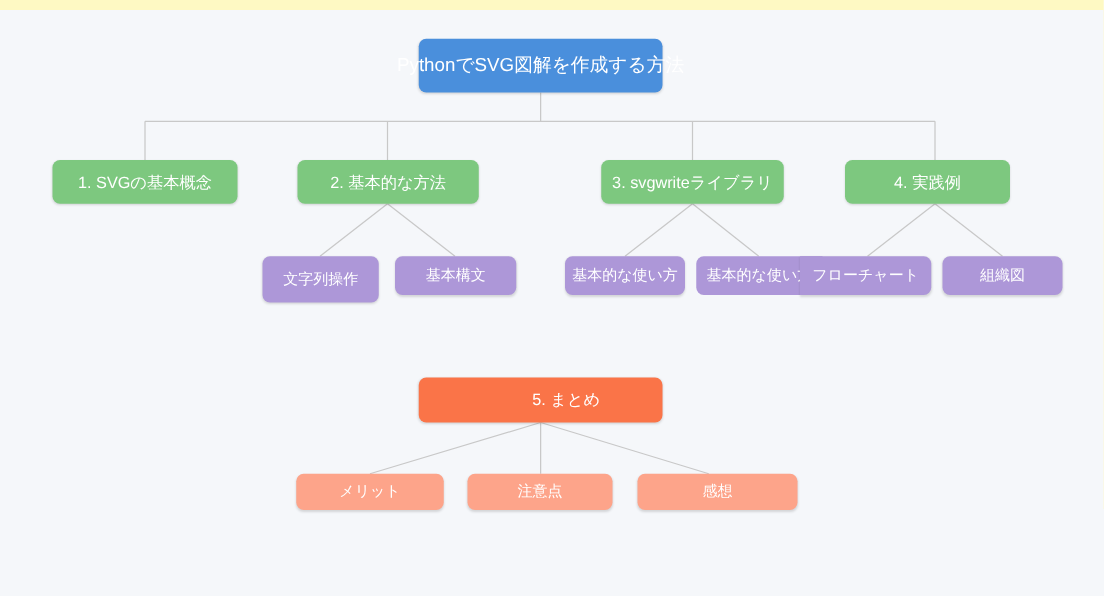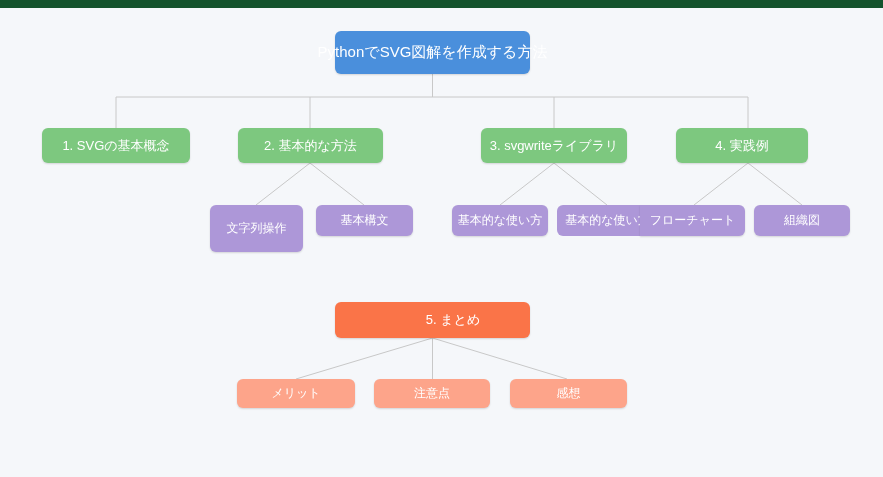--- a/index.html
+++ b/index.html
@@ -3,21 +3,21 @@
 <meta charset="utf-8">
 <style>
   html,body{margin:0;padding:0;}
   body{
     font-family:"Liberation Sans","DejaVu Sans",sans-serif;
     background:#ffffff;
   }
   .stage{
     position:relative;
     width:883px;height:477px;
-    background:#14532d;
+    background:#fef9c3;
     overflow:hidden;
   }
   .canvas{
     position:absolute;left:0;top:8px;width:883px;height:469px;
     background:#f5f7fa;
   }
   .edges{
     position:absolute;left:0;top:0;width:883px;height:477px;
     pointer-events:none;
   }
@@ -68,24 +68,24 @@
     </g>
   </svg>
 
   <div class="node root" style="left: 335px; top: 31px; width: 195px; height: 43px; background: rgb(74, 143, 220);">PythonでSVG図解を作成する方法</div>
 
   <div class="node lv1" style="left: 42px; top: 128px; width: 148px; height: 35px; background: rgb(125, 200, 127);">1. SVGの基本概念</div>
   <div class="node lv1" style="left: 238px; top: 128px; width: 145px; height: 35px; background: rgb(125, 200, 127);">2. 基本的な方法</div>
   <div class="node lv1" style="left: 481px; top: 128px; width: 146px; height: 35px; background: rgb(125, 200, 127);">3. svgwriteライブラリ</div>
   <div class="node lv1" style="left: 676px; top: 128px; width: 132px; height: 35px; background: rgb(125, 200, 127);">4. 実践例</div>
 
-  <div class="node lv2" style="left: 210px; top: 205px; width: 93px; height: 47px; background: rgb(173, 151, 216);">文字列操作</div>
+  <div class="node lv2" style="left: 210px; top: 205px; width: 93px; height: 37px; background: rgb(173, 151, 216);">文字列操作</div>
   <div class="node lv2" style="left: 316px; top: 205px; width: 97px; height: 31px; background: rgb(173, 151, 216);">基本構文</div>
   <div class="node lv2" style="left: 452px; top: 205px; width: 96px; height: 31px; background: rgb(173, 151, 216);">基本的な使い方</div>
   <div class="node lv2" style="left: 557px; top: 205px; width: 101px; height: 31px; border-top-right-radius: 0px; border-bottom-right-radius: 0px; box-shadow: none; background: rgb(173, 151, 216);">基本的な使い方</div>
   <div class="node lv2" style="left: 640px; top: 205px; width: 105px; height: 31px; border-top-left-radius: 0px; border-bottom-left-radius: 0px; background: rgb(173, 151, 216);">フローチャート</div>
   <div class="node lv2" style="left: 754px; top: 205px; width: 96px; height: 31px; background: rgb(173, 151, 216);">組織図</div>
 
   <div class="node sum" style="left: 335px; top: 302px; width: 195px; height: 36px; background: rgb(250, 116, 72); padding-left: 41px;">5. まとめ</div>
   <div class="node lv2" style="left: 237px; top: 379px; width: 118px; height: 29px; background: rgb(253, 164, 138);">メリット</div>
   <div class="node lv2" style="left: 374px; top: 379px; width: 116px; height: 29px; background: rgb(253, 164, 138);">注意点</div>
-  <div class="node lv2" style="left: 510px; top: 379px; width: 117px; height: 29px; background: rgb(253, 164, 138);">感想</div>
+  <div class="node lv2" style="left: 510px; top: 379px; width: 128px; height: 29px; background: rgb(253, 164, 138);">感想</div>
 </div>
 
 </body></html>

